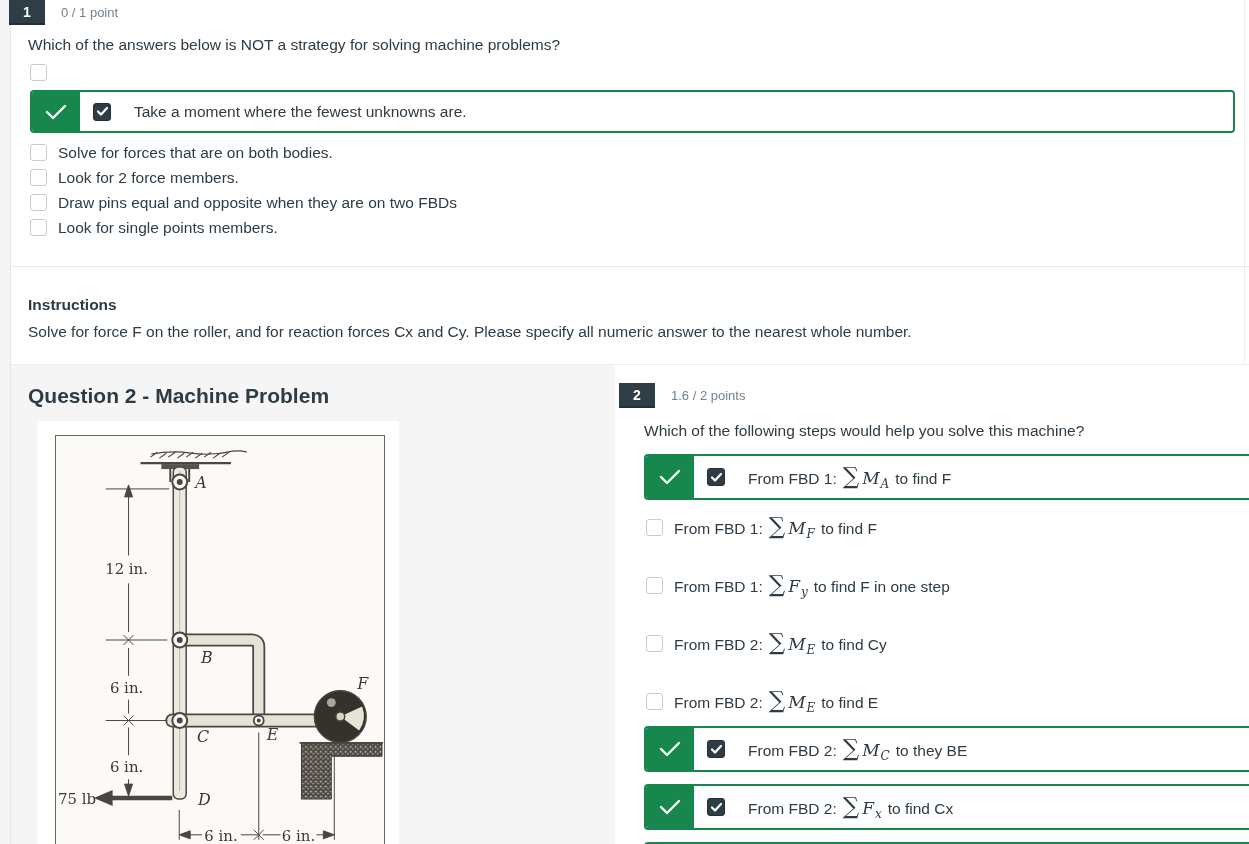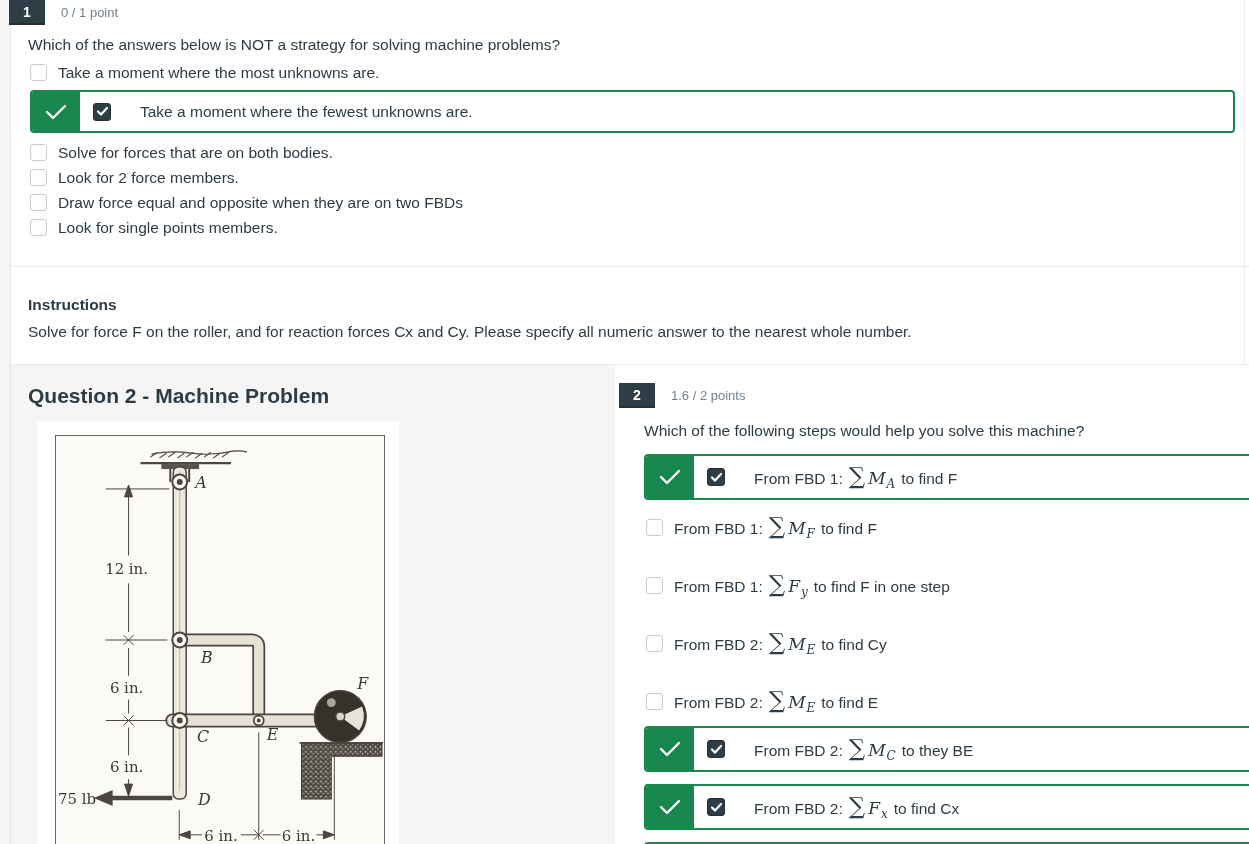--- a/index.html
+++ b/index.html
@@ -29,21 +29,21 @@
   .cb{width:17px;height:17px;background:#fff;border:1px solid #c7ccd1;border-radius:3px;
       box-sizing:border-box;flex:0 0 auto;}
   .cb.checked{width:18px;height:18px;background:#2F3D46;border:1px solid #232f37;
       display:flex;align-items:center;justify-content:center;}
   .opt-label{font-size:15.5px;color:#2D3B45;white-space:nowrap;}
 
   .sel-box{border:2px solid #17874D;border-radius:4px;background:#fff;display:flex;
            align-items:stretch;box-sizing:border-box;overflow:hidden;}
   .q1-block .sel-box{width:1205px;height:43px;margin:5px 0 7px 2px;}
   .sel-flag{width:48px;background:#17874D;display:flex;align-items:center;justify-content:center;flex:0 0 auto;}
-  .sel-content{display:flex;align-items:center;gap:29px;padding-left:13px;}
+  .sel-content{display:flex;align-items:center;gap:23px;padding-left:13px;}
 
   .divider{border-top:1px solid #e9e9e9;}
   .instructions{padding:29px 2px 23px 17px;}
   .instructions h3{margin:0;font-size:15.5px;font-weight:bold;}
   .instructions p{margin:9px 0 0 0;font-size:15.5px;}
 
   
   .bottom{display:flex;align-items:stretch;height:482px;border-top:1px solid #ededed;}
   .stimulus{width:604px;background:#f5f5f6;padding:19px 0 0 17px;box-sizing:border-box;flex:0 0 auto;}
   .stim-title{font-size:21px;font-weight:bold;}
@@ -84,21 +84,20 @@
 
     <div class="q1-block">
       <div class="q-head">
         <div class="badge">1</div>
         <div class="points">0 / 1 point</div>
       </div>
       <div class="prompt">Which of the answers below is NOT a strategy for solving machine problems?</div>
 
       <div class="opt-row">
         <span class="cb"></span>
-        <span class="opt-label">Take a moment where the most unknowns are.</span>
       </div>
 
       <div class="sel-box">
         <div class="sel-flag">
           <svg width="22" height="16" viewBox="0 0 22 16">
               <polyline points="2,8 8,14 20,2" fill="none" stroke="#ffffff" stroke-width="2.4" stroke-linecap="round" stroke-linejoin="round"></polyline>
             </svg>
         </div>
         <div class="sel-content">
           <span class="cb checked">
@@ -113,21 +112,21 @@
       <div class="opt-row">
         <span class="cb"></span>
         <span class="opt-label">Solve for forces that are on both bodies.</span>
       </div>
       <div class="opt-row">
         <span class="cb"></span>
         <span class="opt-label">Look for 2 force members.</span>
       </div>
       <div class="opt-row">
         <span class="cb"></span>
-        <span class="opt-label">Draw force equal and opposite when they are on two FBDs</span>
+        <span class="opt-label">Draw pins equal and opposite when they are on two FBDs</span>
       </div>
       <div class="opt-row">
         <span class="cb"></span>
         <span class="opt-label">Look for single points members.</span>
       </div>
     </div>
 
     <div class="divider" style="margin-top:26px;"></div>
 
     <div class="instructions">

